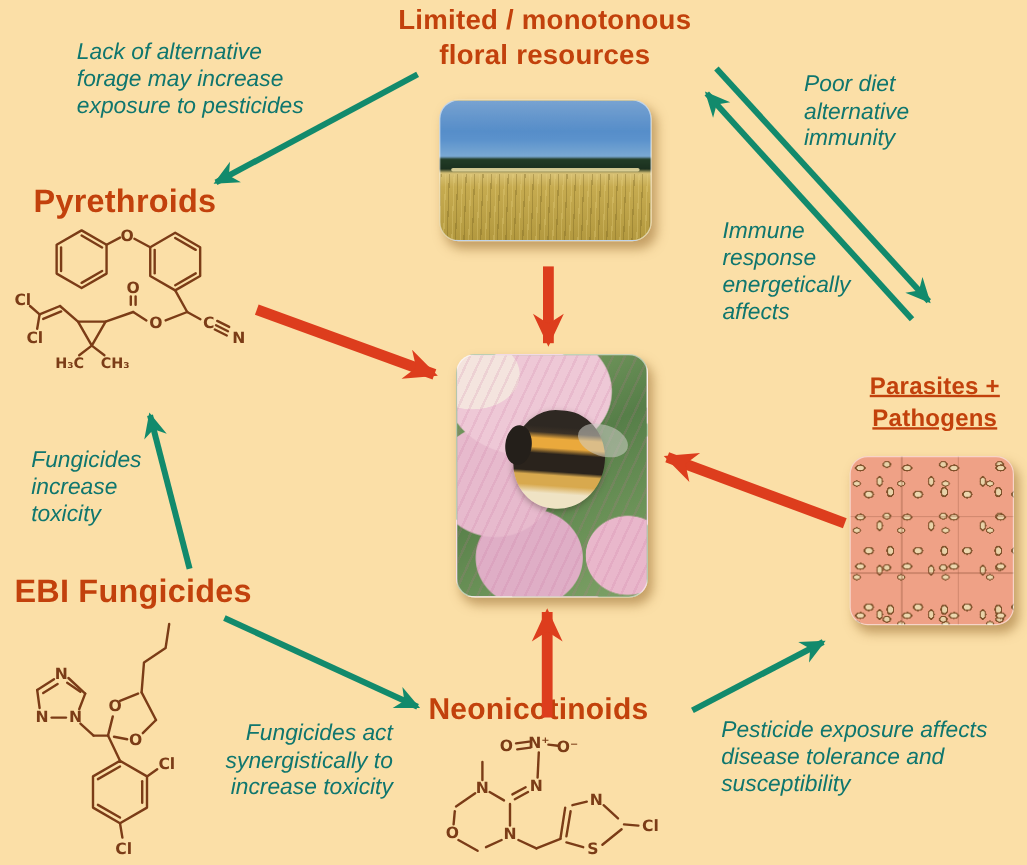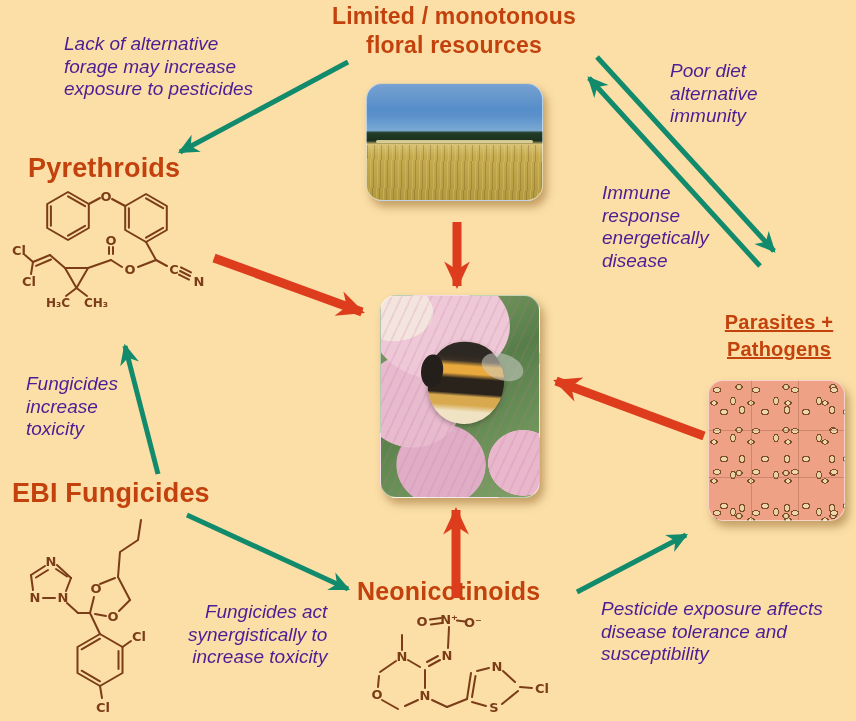--- a/index.html
+++ b/index.html
@@ -10,21 +10,21 @@
   }
   .node-label{
     position:absolute;font-weight:bold;color:#c2410c;letter-spacing:.2px;
   }
   .title{left:234px;top:2px;width:440px;text-align:center;font-size:23px;line-height:29px;}
   .lbl-pyrethroids{left:28px;top:153px;font-size:27px;}
   .lbl-ebi{left:12px;top:478px;font-size:27px;}
   .lbl-neonics{left:357px;top:577px;font-size:25px;}
   .lbl-parasites{left:706px;top:309px;width:146px;text-align:center;font-size:20px;line-height:27px;text-decoration:underline;}
   .note{
-    position:absolute;font-style:italic;color:#4c1d95;
+    position:absolute;font-style:italic;color:#0f766e;
     font-size:19px;line-height:22.5px;
   }
   .note-forage{left:64px;top:33px;}
   .note-poordiet{left:670px;top:60px;}
   .note-immune{left:602px;top:182px;}
   .note-fungtox{left:26px;top:373px;}
   .note-synergy{left:188px;top:601px;text-align:right;}
   .note-disease{left:601px;top:598px;}
 
   .photo{
@@ -134,21 +134,21 @@
   </div>
   <div class="note note-poordiet">
     <div>Poor diet</div>
     <div>alternative</div>
     <div>immunity</div>
   </div>
   <div class="note note-immune">
     <div>Immune</div>
     <div>response</div>
     <div>energetically</div>
-    <div>disease</div>
+    <div>affects</div>
   </div>
   <div class="note note-fungtox">
     <div>Fungicides</div>
     <div>increase</div>
     <div>toxicity</div>
   </div>
   <div class="note note-synergy">
     <div>Fungicides act</div>
     <div>synergistically to</div>
     <div>increase toxicity</div>

